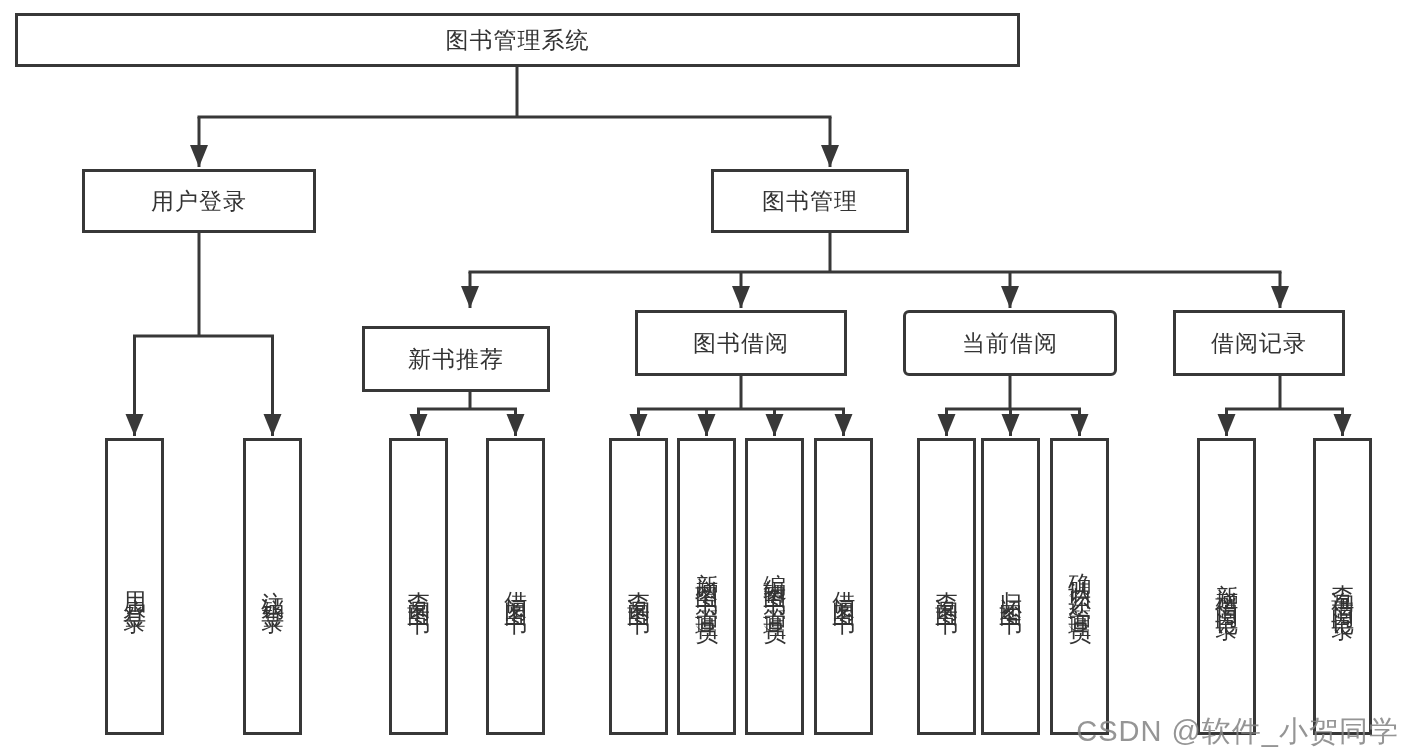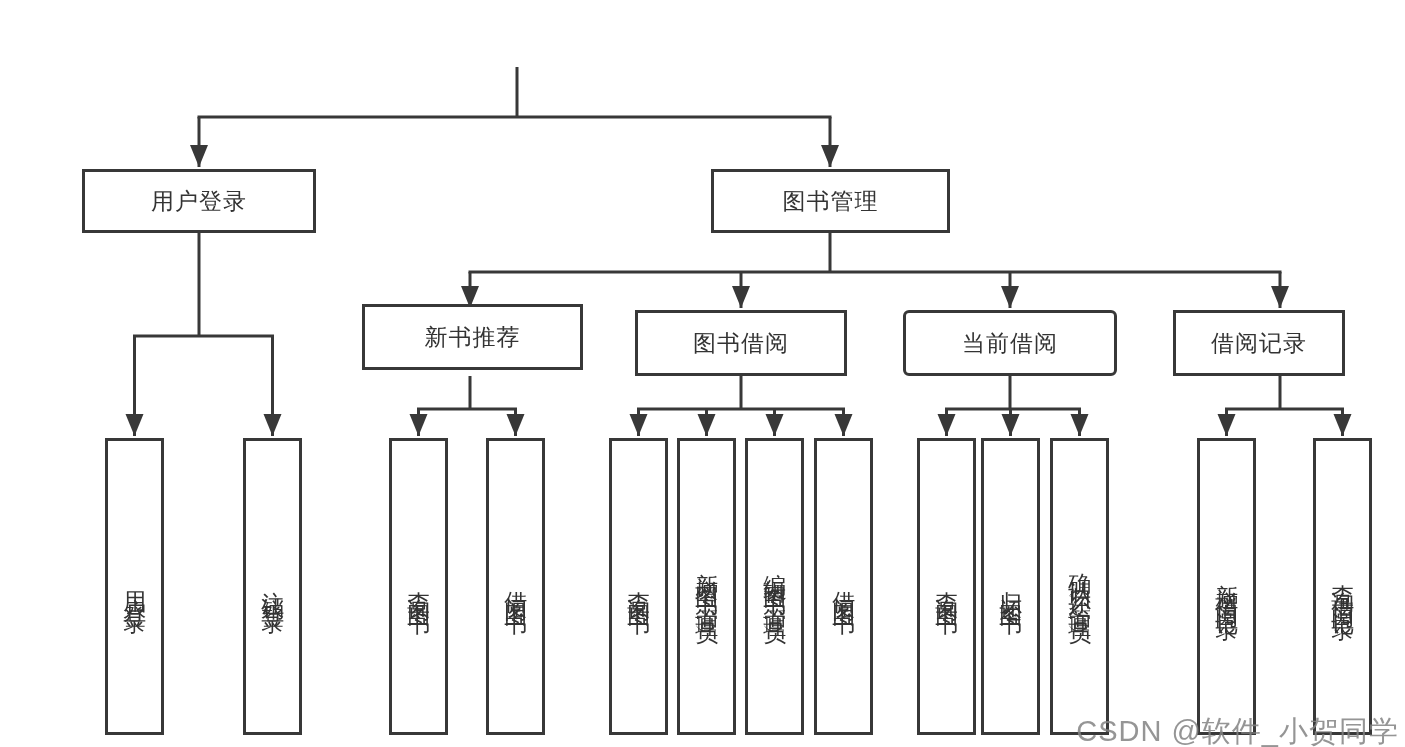--- a/index.html
+++ b/index.html
@@ -46,22 +46,22 @@
     text-orientation: mixed;
     font-size: 23px;
     letter-spacing: 7px;
     line-height: 1.1;
     color: #333333;
     white-space: nowrap;
   }
   
   .n-root    { left: 15px;   top: 13px;  width: 1005px; height: 54px; }
   .n-login   { left: 82px;   top: 169px; width: 234px;  height: 64px; }
-  .n-mgmt    { left: 711px;  top: 169px; width: 239px;  height: 64px; font-family: Liberation Serif, serif; }
-  .n-new     { left: 362px;  top: 304px; width: 221px;  height: 66px; }
+  .n-mgmt    { left: 711px;  top: 169px; width: 198px;  height: 64px; font-family: Liberation Serif, serif; }
+  .n-new     { left: 362px;  top: 326px; width: 188px;  height: 66px; }
   .n-borrow  { left: 635px;  top: 310px; width: 212px;  height: 66px; }
   .n-current { left: 903px;  top: 310px; width: 214px;  height: 66px; border-radius: 6px; }
   .n-record  { left: 1173px; top: 310px; width: 172px;  height: 66px; }
   
   .lf-0  { left: 105px; }
   .lf-1  { left: 243px; }
   .lf-2  { left: 389px; }
   .lf-3  { left: 486px; }
   .lf-4  { left: 609px; }
   .lf-5  { left: 677px; }
@@ -124,20 +124,23 @@
       <line x1="946.5" y1="409" x2="946.5" y2="436" marker-end="url(#ah)"></line>
       <line x1="1010.5" y1="409" x2="1010.5" y2="436" marker-end="url(#ah)"></line>
       <line x1="1079.5" y1="409" x2="1079.5" y2="436" marker-end="url(#ah)"></line>
 
       <path d="M1280 376 V409 M1225 409 H1344"></path>
       <line x1="1226.5" y1="409" x2="1226.5" y2="436" marker-end="url(#ah)"></line>
       <line x1="1342.5" y1="409" x2="1342.5" y2="436" marker-end="url(#ah)"></line>
     </g>
   </svg>
 
+  <div class="node n-root">
+    <span>图书管理系统</span>
+  </div>
 
   <div class="node n-login">
     <span>用户登录</span>
   </div>
   <div class="node n-mgmt">
     <span>图书管理</span>
   </div>
 
   <div class="node n-new">
     <span>新书推荐</span>

